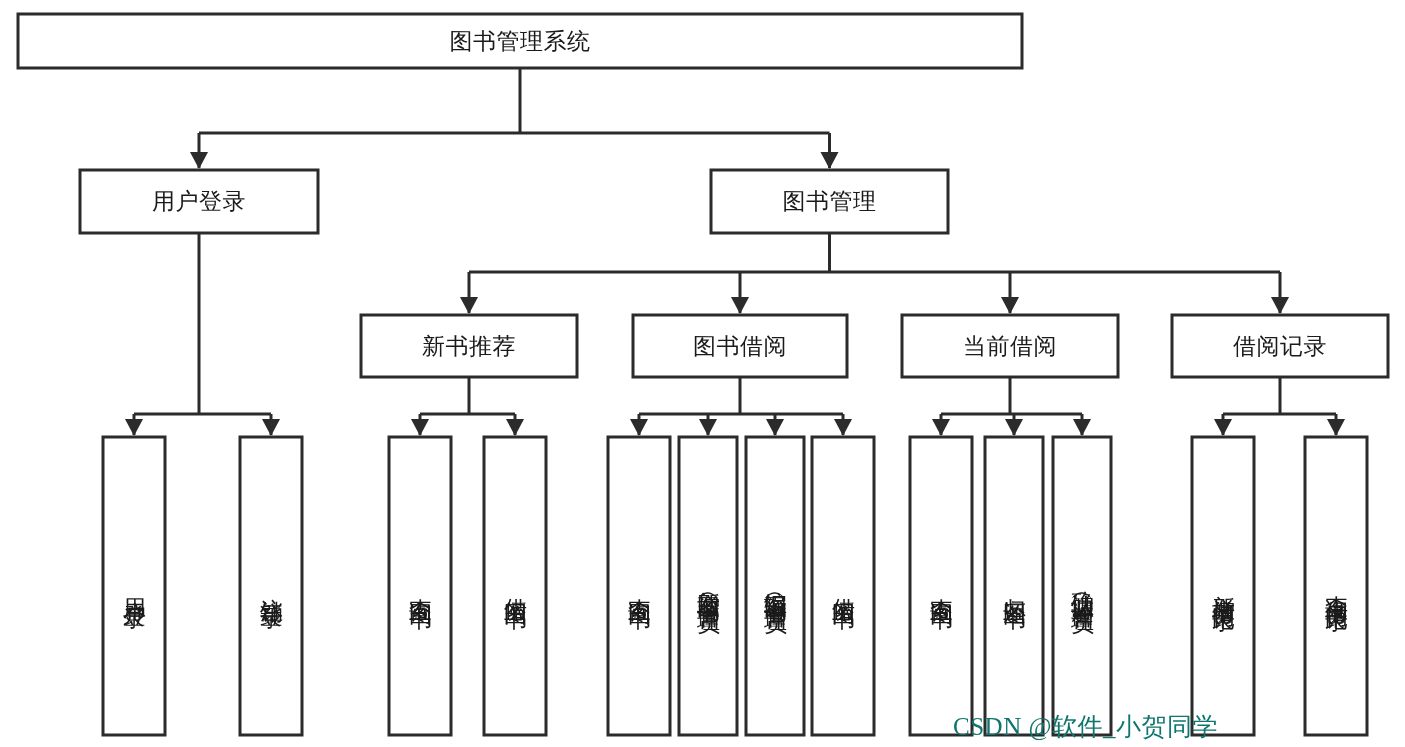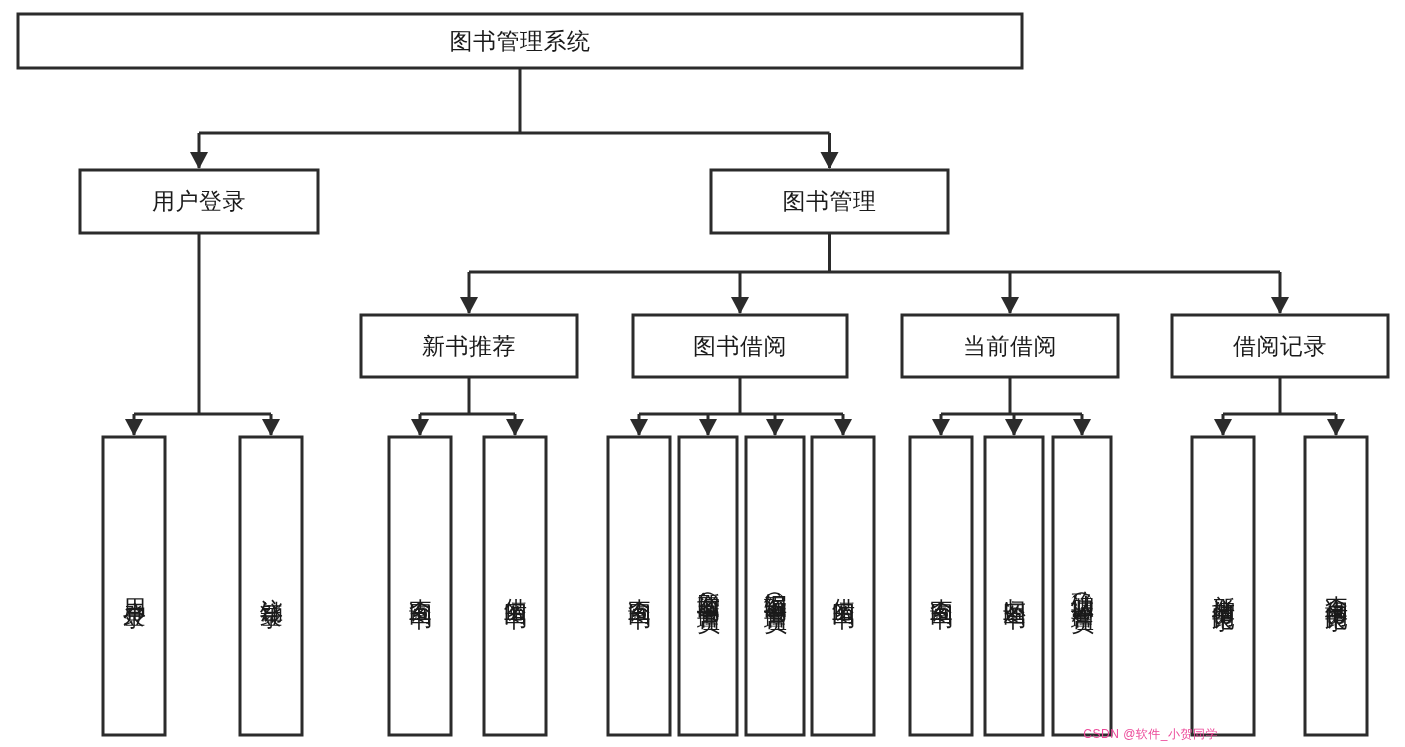--- a/index.html
+++ b/index.html
@@ -70,23 +70,23 @@
     line-height: 1.12;
     color: #1a1a1a;
     letter-spacing: 3px;
     white-space: nowrap;
     text-align: center;
   }
   .watermark {
     position: absolute;
     right: 8px;
     bottom: 4px;
-    font-family: Liberation Sans, sans-serif;
-    font-size: 12px;
-    color: #ec4899;
+    font-family: Liberation Serif, serif;
+    font-size: 25px;
+    color: #0f766e;
     letter-spacing: 0.5px;
     user-select: none;
   }
 </style>
 </head>
 <body>
 
 <div id="diagram-root">
 
   <svg id="tree-svg" viewBox="0 0 1405 747">

